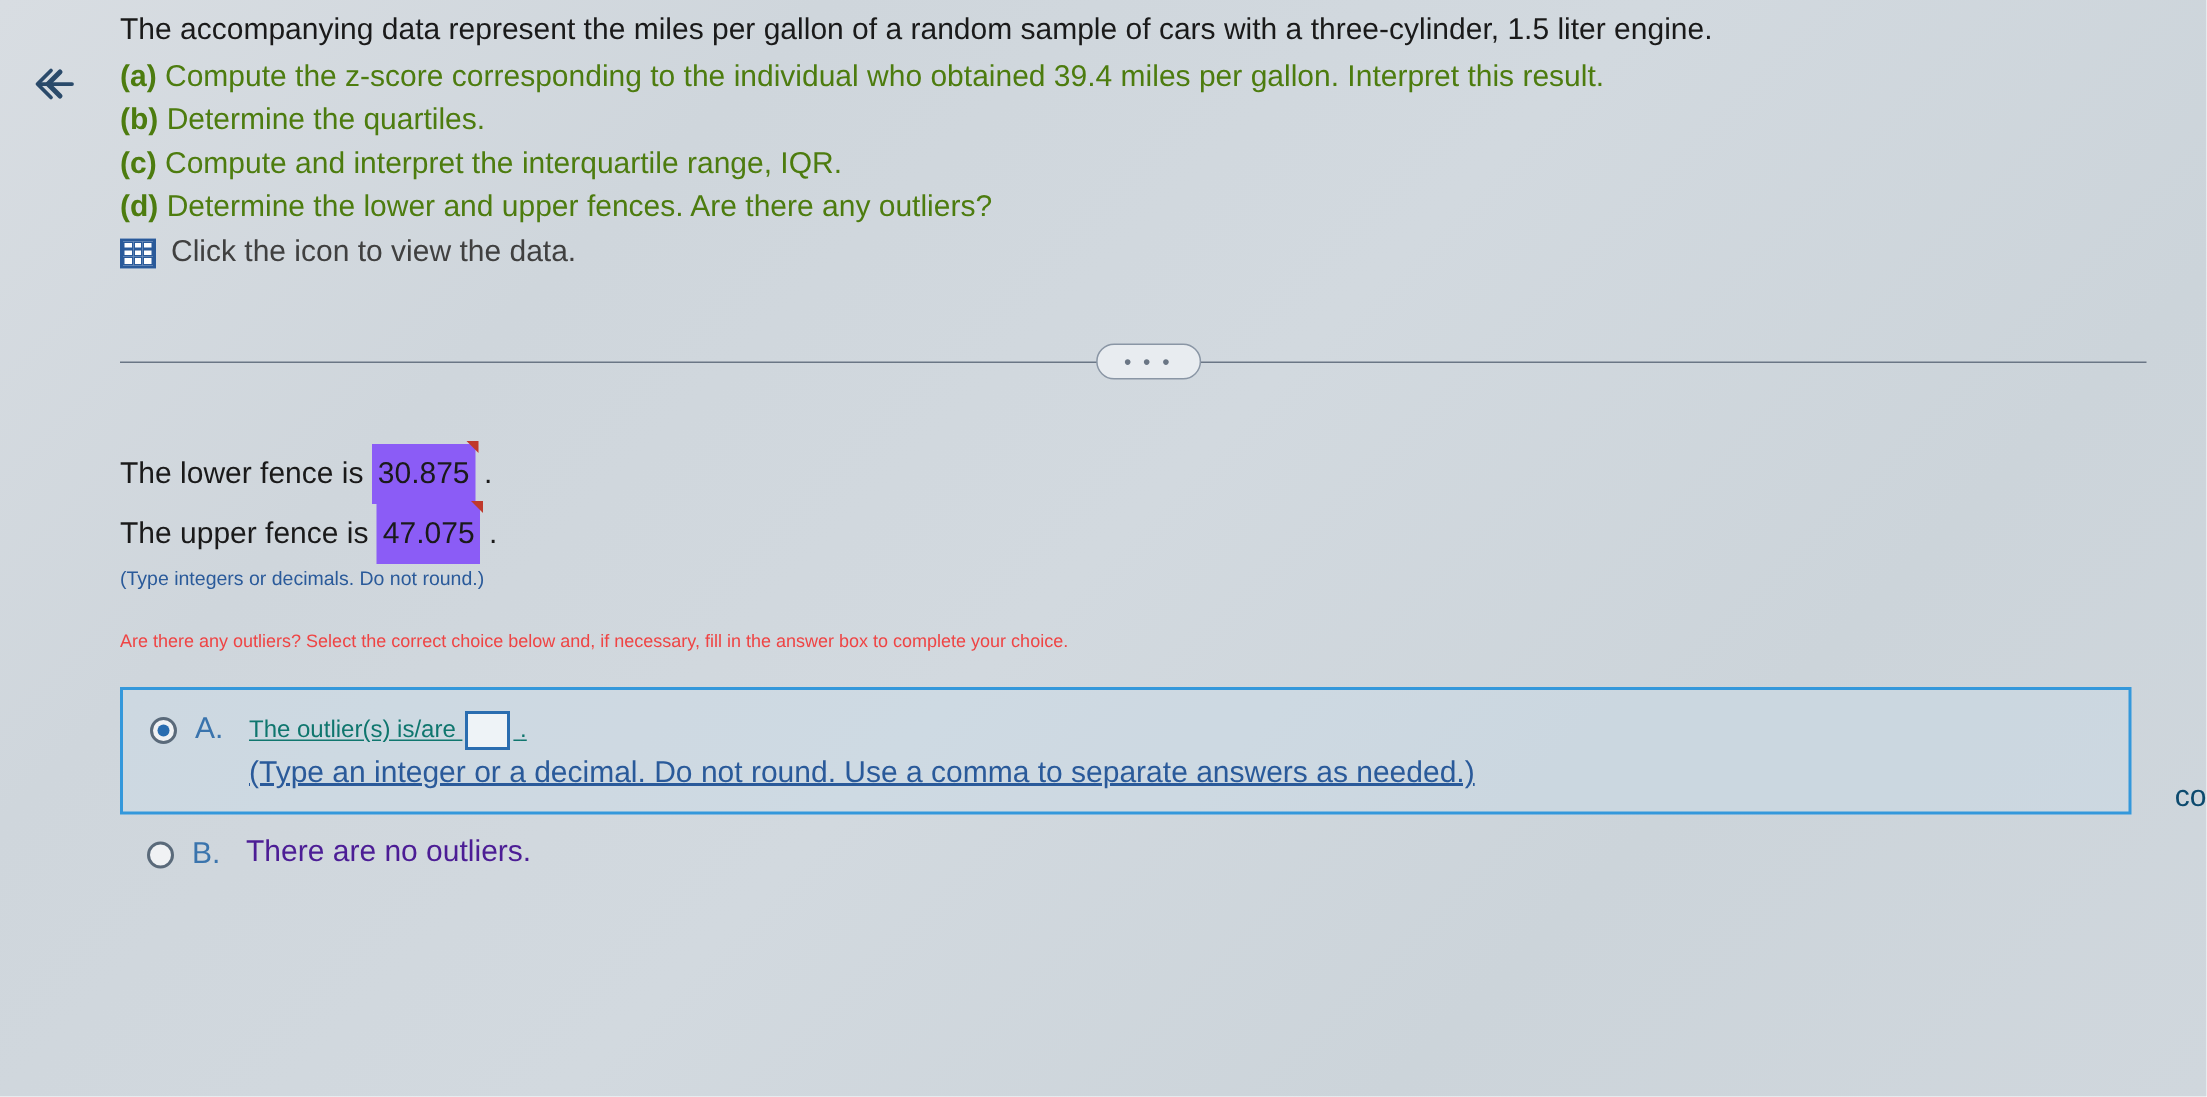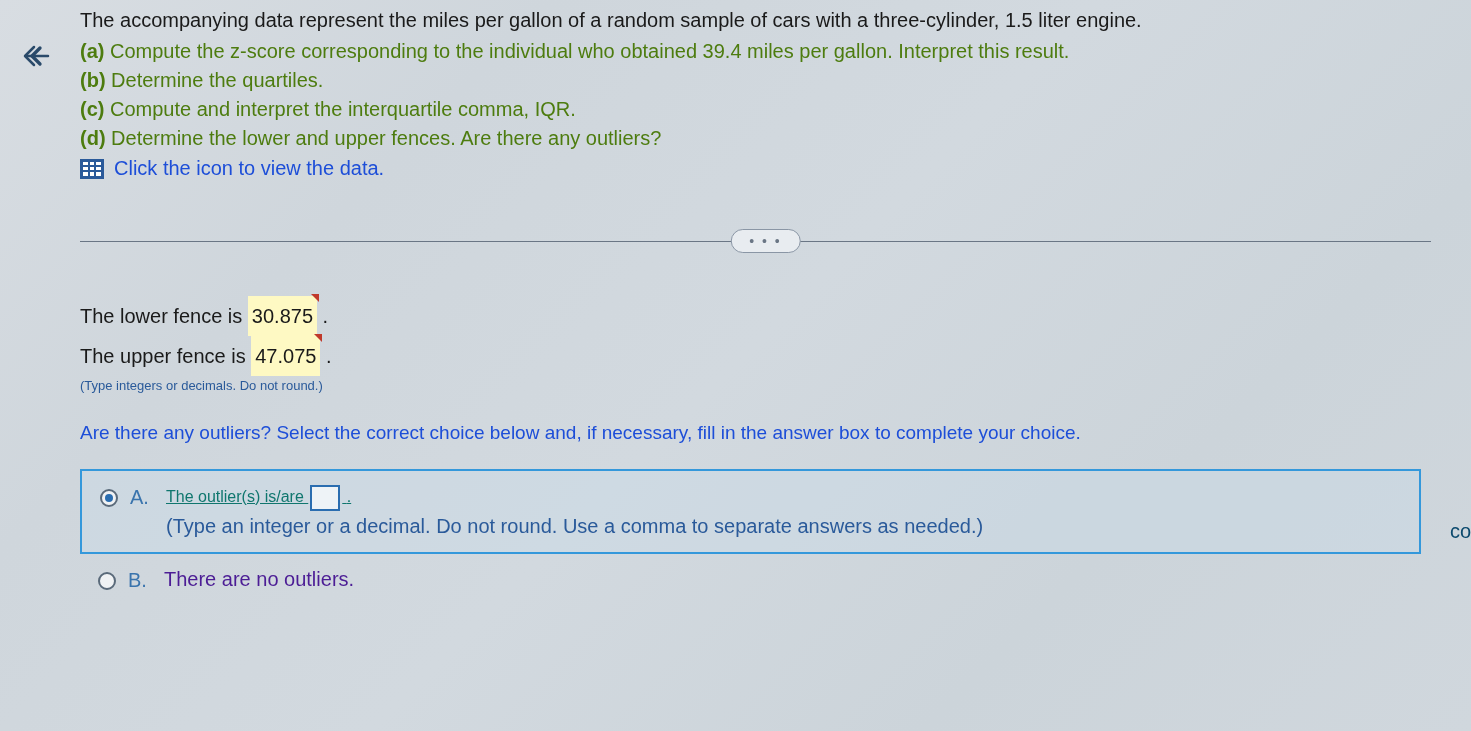--- a/index.html
+++ b/index.html
@@ -60,21 +60,21 @@
       display: grid;
       grid-template-columns: repeat(3, 1fr);
       grid-template-rows: repeat(3, 1fr);
       background: #fff;
     }
     .data-icon div {
       border: 0.5px solid #2a5a9a;
     }
     .data-link-text {
       font-size: 20px;
-      color: #1d4ed8;
+      color: #404040;
     }
     .divider-row {
       position: relative;
       margin: 46px 0 40px 0;
       height: 30px;
     }
     .divider-line {
       position: absolute;
       top: 50%;
       left: 0;
@@ -95,43 +95,43 @@
       color: #6a7685;
       letter-spacing: 2px;
       cursor: pointer;
     }
     .answer-line {
       font-size: 20px;
       color: #1a1a1a;
       line-height: 1.9;
     }
     .answer-value {
-      background: #fef9c3;
+      background: #8b5cf6;
       padding: 1px 4px;
       position: relative;
       display: inline-block;
     }
     .answer-value::after {
       content: "";
       position: absolute;
       top: -2px;
       right: -2px;
       width: 0;
       height: 0;
       border-left: 8px solid transparent;
       border-top: 8px solid #c0392b;
     }
     .hint-text {
       font-size: 13px;
       color: #2a5a9a;
       margin-top: 2px;
     }
     .outlier-question {
-      font-size: 19px;
-      color: #1d4ed8;
+      font-size: 12px;
+      color: #ef4444;
       line-height: 1.45;
       margin-top: 26px;
       margin-bottom: 22px;
       padding-right: 120px;
     }
     .choice-a-box {
       border: 2px solid #3498db;
       background: rgba(200, 220, 235, 0.35);
       padding: 14px 18px 14px 18px;
       margin-right: 30px;
@@ -180,20 +180,21 @@
       height: 26px;
       border: 2px solid #2a6db0;
       background: #eef3f7;
       vertical-align: middle;
       margin: 0 2px;
     }
     .choice-hint {
       font-size: 20px;
       color: #2a5a9a;
       margin-top: 4px;
+      text-decoration: underline;
     }
     .choice-b-row {
       display: flex;
       align-items: flex-start;
       gap: 12px;
       padding: 14px 18px 0 18px;
       margin-right: 30px;
     }
     .choice-b-text {
       font-size: 20px;
@@ -225,21 +226,21 @@
 
   <div class="question-intro">The accompanying data represent the miles per gallon of a random sample of cars with a three-cylinder, 1.5 liter engine.</div>
 
   <div class="sub-item">
     <span class="letter">(a) </span><span>Compute the z-score corresponding to the individual who obtained 39.4 miles per gallon. Interpret this result.</span>
   </div>
   <div class="sub-item">
     <span class="letter">(b) </span><span>Determine the quartiles.</span>
   </div>
   <div class="sub-item">
-    <span class="letter">(c) </span><span>Compute and interpret the interquartile comma, IQR.</span>
+    <span class="letter">(c) </span><span>Compute and interpret the interquartile range, IQR.</span>
   </div>
   <div class="sub-item">
     <span class="letter">(d) </span><span>Determine the lower and upper fences. Are there any outliers?</span>
   </div>
 
   <div class="data-link-row">
     <div class="data-icon">
       <div></div>
         <div></div>
         <div></div>

